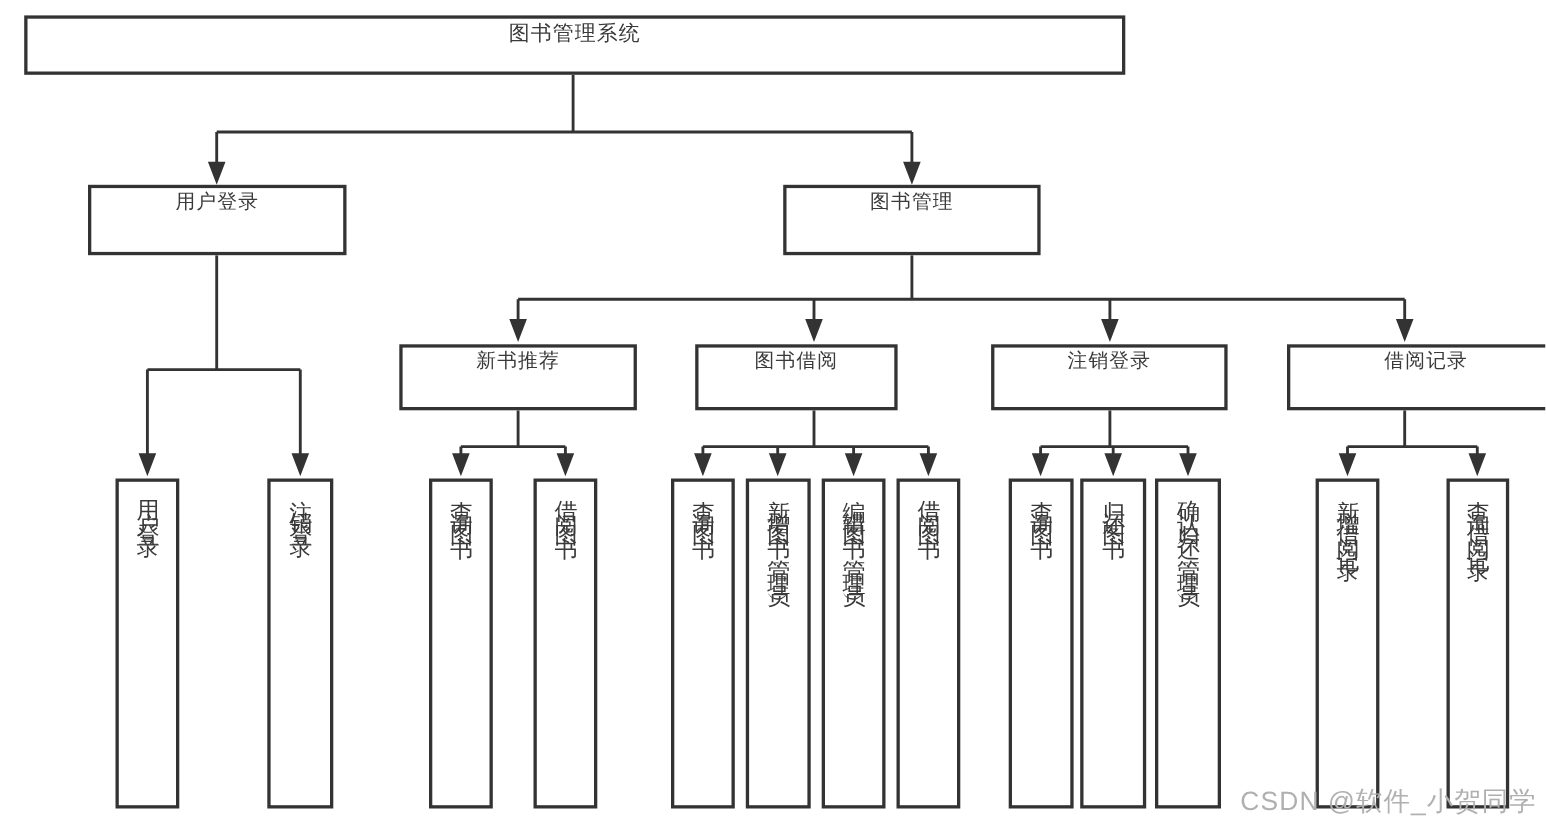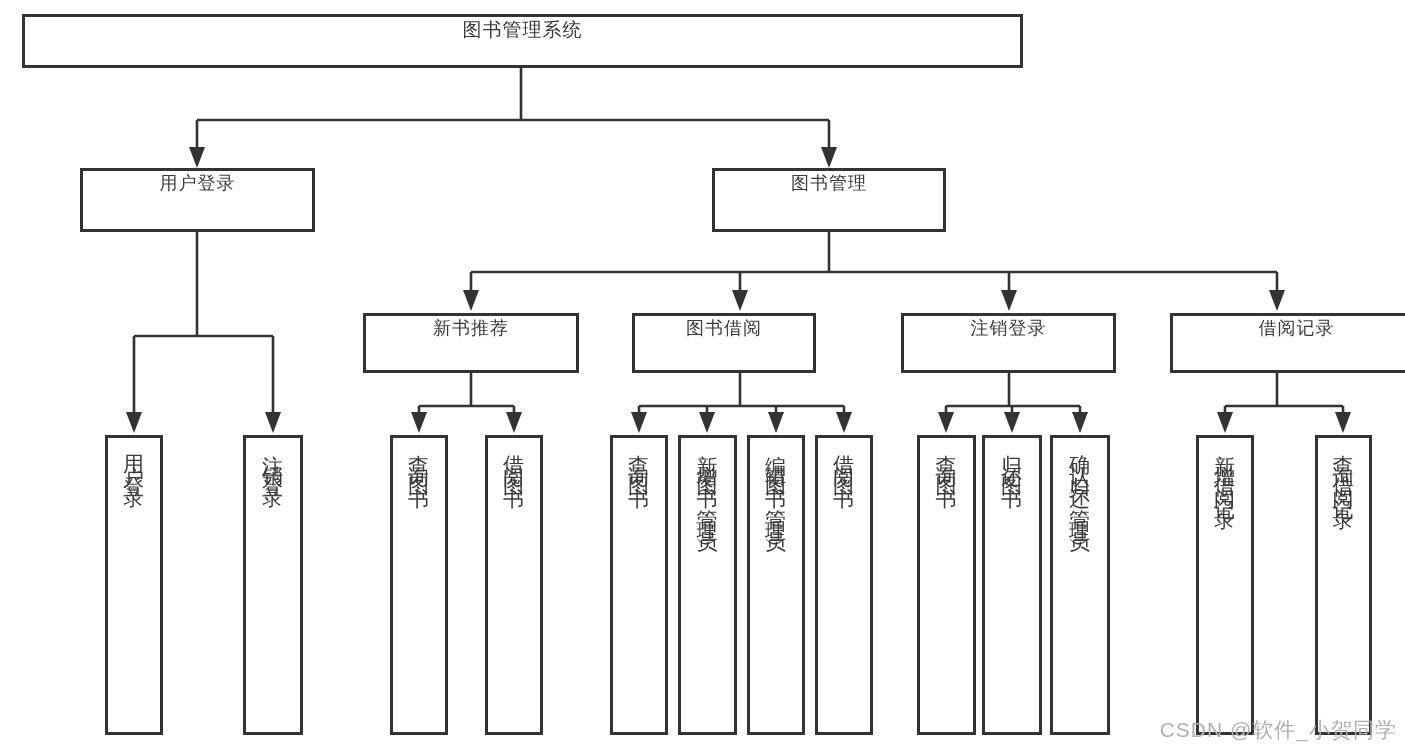--- a/index.html
+++ b/index.html
@@ -46,21 +46,21 @@
     text-orientation: mixed;
     font-size: 21px;
     letter-spacing: 11px;
     line-height: 1;
     white-space: nowrap;
   }
   .watermark {
     position: absolute;
     right: 8px;
     bottom: 3px;
-    font-size: 21px;
+    font-size: 24px;
     color: #b0b0b0;
     letter-spacing: 1px;
     white-space: nowrap;
   }
 </style>
 </head>
 <body>
 
 <div class="stage">
 

